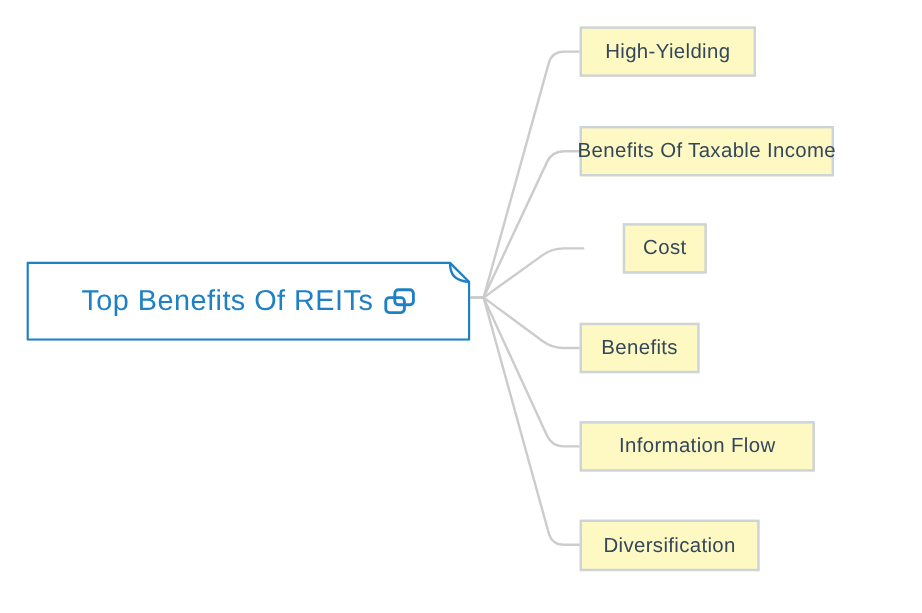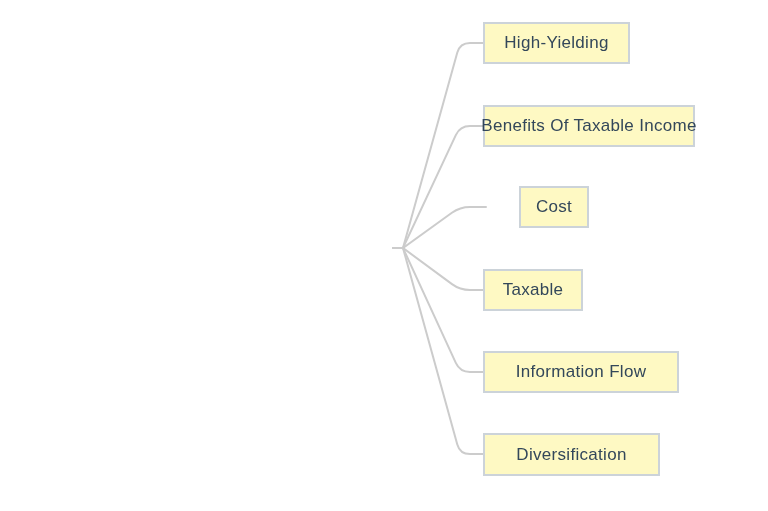--- a/index.html
+++ b/index.html
@@ -87,48 +87,61 @@
     height: 100%;
     box-sizing: border-box;
     border: 2px solid #d9dcdf;
     z-index: -1;
   }
   .b1 { left: 483px; top: 22px;  width: 147px; height: 42px; }
   .b2 { left: 483px; top: 105px; width: 212px; height: 42px; }
   .b3 { left: 483px; top: 186px; width: 70px;  height: 42px; margin-left: 36px; }
   .b4 { left: 483px; top: 269px; width: 100px; height: 42px; }
   .b5 { left: 483px; top: 351px; width: 196px; height: 42px; }
-  .b6 { left: 483px; top: 433px; width: 177px; height: 43px; }
+  .b6 { left: 483px; top: 433px; width: 150px; height: 43px; }
 </style>
 </head>
 <body>
 
 <div id="canvas">
 
   <svg id="connectors" viewBox="0 0 768 511" xmlns="http://www.w3.org/2000/svg">
     <path d="M393 248 L403 248 L457.3 52.6 Q460 43 470 43 L486 43"></path>
     <path d="M393 248 L403 248 L455.8 135.1 Q460 126 470 126 L486 126"></path>
     <path d="M393 248 L403 248 L451.9 212.8 Q460 207 470 207 L486 207"></path>
     <path d="M393 248 L403 248 L452 284.1 Q460 290 470 290 L486 290"></path>
     <path d="M393 248 L403 248 L455.8 362.9 Q460 372 470 372 L486 372"></path>
     <path d="M393 248 L403 248 L457.3 444.4 Q460 454 470 454 L486 454"></path>
   </svg>
 
+  <div class="root-node">
+    <svg class="root-shape" width="370" height="66" viewBox="0 0 370 66" xmlns="http://www.w3.org/2000/svg">
+      <path d="M1 1 L353 1 L369 17 L369 65 L1 65 Z" fill="#ffffff" stroke="#1f81c4" stroke-width="2" stroke-linejoin="round"></path>
+      <path d="M353 1 C353 11 357 16 369 17" fill="none" stroke="#1f81c4" stroke-width="2" stroke-linejoin="round"></path>
+    </svg>
+    <div class="root-content">
+      <span>Top Benefits Of REITs</span>
+      <svg class="copy-icon-svg" width="26" height="22" viewBox="0 0 26 22" xmlns="http://www.w3.org/2000/svg">
+        <rect x="9" y="1.5" width="15.5" height="12.5" rx="3" fill="none" stroke="#1f81c4" stroke-width="2.4"></rect>
+        <rect x="1.5" y="8" width="15.5" height="12.5" rx="3" fill="none" stroke="#1f81c4" stroke-width="2.4"></rect>
+      </svg>
+    </div>
+  </div>
 
   <div class="branch b1">
     <span>High-Yielding</span>
   </div>
   <div class="branch b2">
     <span>Benefits Of Taxable Income</span>
   </div>
   <div class="branch b3">
     <span>Cost</span>
   </div>
   <div class="branch b4">
-    <span>Taxable</span>
+    <span>Benefits</span>
   </div>
   <div class="branch b5">
     <span>Information Flow</span>
   </div>
   <div class="branch b6">
     <span>Diversification</span>
   </div>
 
 </div>
 

